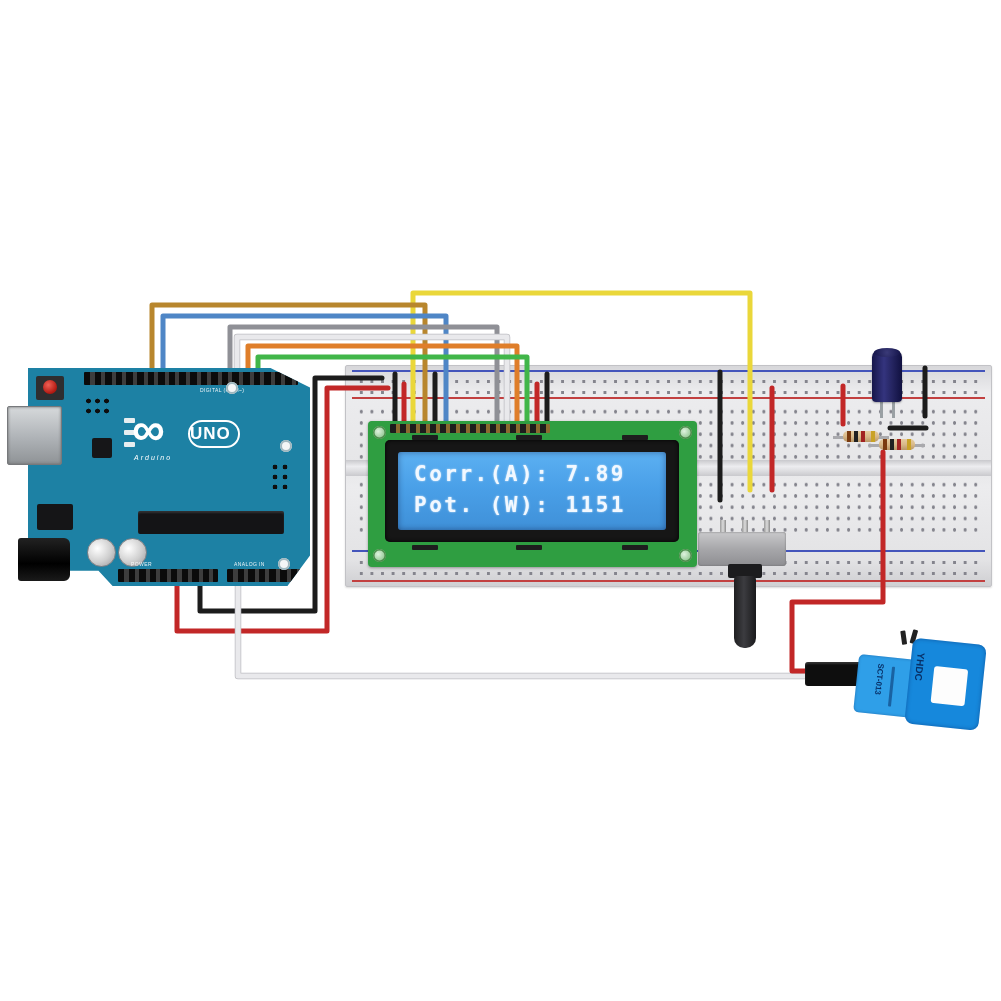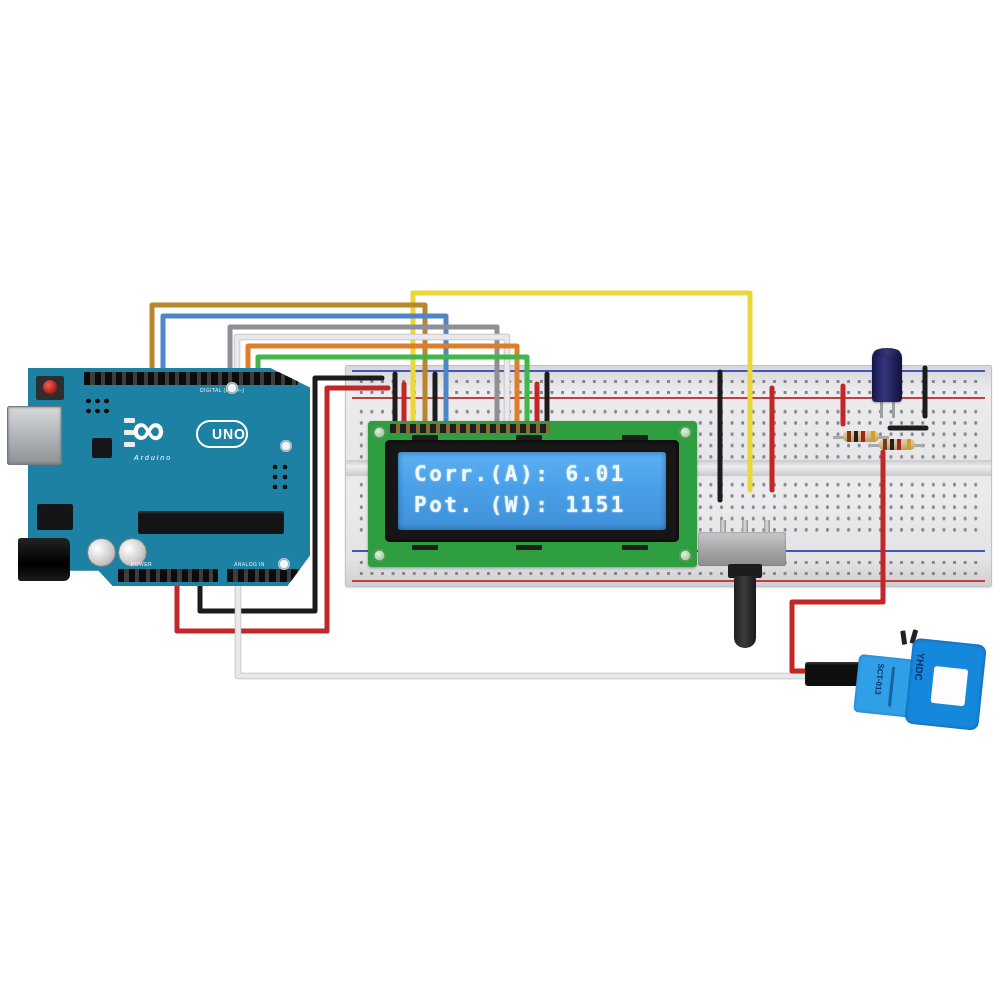--- a/index.html
+++ b/index.html
@@ -137,21 +137,21 @@
       <div style="position:absolute;left:7px;top:4px;width:14px;height:14px;border-radius:50%;background:radial-gradient(circle at 38% 35%,#f06055,#b01810 70%);"></div>
     </div>
     <div class="hdr" style="left:56px;top:4px;width:214px;"></div>
     <div class="tinytxt" style="left:172px;top:19px;">DIGITAL (PWM~)</div>
     <div class="icsp" style="left:54px;top:26px;width:27px;height:20px;"></div>
     <div class="smd-led" style="left:96px;top:50px;"></div>
     <div class="smd-led" style="left:96px;top:62px;"></div>
     <div class="smd-led" style="left:96px;top:74px;"></div>
     <div class="abs" style="left:64px;top:70px;width:20px;height:20px;background:#161618;border-radius:2px;"></div>
     <div class="abs uno-label" style="left:104px;top:38px;font-size:46px;line-height:46px;">∞</div>
-    <div class="abs uno-label" style="left:168px;top:52px;width:48px;height:24px;border:2.5px solid #fff;border-radius:14px;text-align:right;font-size:14px;line-height:24px;letter-spacing:1px;">UNO</div>
+    <div class="abs uno-label" style="left:160px;top:52px;width:48px;height:24px;border:2.5px solid #fff;border-radius:14px;text-align:left;font-size:17px;line-height:24px;letter-spacing:1px;">UNO</div>
     <div class="abs" style="left:106px;top:86px;color:#fff;font-size:7px;font-style:italic;letter-spacing:2px;">Arduino</div>
     <div class="icsp" style="left:240px;top:92px;width:20px;height:29px;background-size:10px 10px;"></div>
     <div class="abs" style="left:110px;top:143px;width:146px;height:23px;background:#141416;border-radius:2px;box-shadow:inset 0 2px 2px rgba(255,255,255,.12);"></div>
     <div class="abs" style="left:9px;top:136px;width:36px;height:26px;background:#151517;border-radius:2px;"></div>
     <div class="abs" style="left:59px;top:170px;width:27px;height:27px;border-radius:50%;background:radial-gradient(circle at 35% 35%,#ffffff,#cfcfcf 55%,#97979b);border:1px solid #808084;"></div>
     <div class="abs" style="left:90px;top:170px;width:27px;height:27px;border-radius:50%;background:radial-gradient(circle at 35% 35%,#ffffff,#cfcfcf 55%,#97979b);border:1px solid #808084;"></div>
     <div class="tinytxt" style="left:103px;top:193px;">POWER</div>
     <div class="tinytxt" style="left:206px;top:193px;">ANALOG IN</div>
     <div class="hdr" style="left:90px;top:201px;width:100px;"></div>
     <div class="hdr" style="left:199px;top:201px;width:76px;"></div>
@@ -170,21 +170,21 @@
     <div class="screw" style="left:5px;top:128px;"></div>
     <div class="screw" style="left:311px;top:128px;"></div>
     <div class="lcd-tab" style="left:44px;top:14px;"></div>
     <div class="lcd-tab" style="left:148px;top:14px;"></div>
     <div class="lcd-tab" style="left:254px;top:14px;"></div>
     <div class="lcd-tab" style="left:44px;top:124px;"></div>
     <div class="lcd-tab" style="left:148px;top:124px;"></div>
     <div class="lcd-tab" style="left:254px;top:124px;"></div>
     <div id="lcd-bezel">
       <div id="lcd-screen">
-        <div class="lcd-line" style="top:10px;">Corr.(A): 6.01</div>
+        <div class="lcd-line" style="top:10px;">Corr.(A): 7.89</div>
         <div class="lcd-line" style="top:41px;">Pot. (W): 1151</div>
       </div>
     </div>
   </div>
 
   <div id="pot" class="abs">
     <div class="pot-pin" style="left:22px;"></div>
     <div class="pot-pin" style="left:44px;"></div>
     <div class="pot-pin" style="left:66px;"></div>
     <div id="pot-body"></div>

